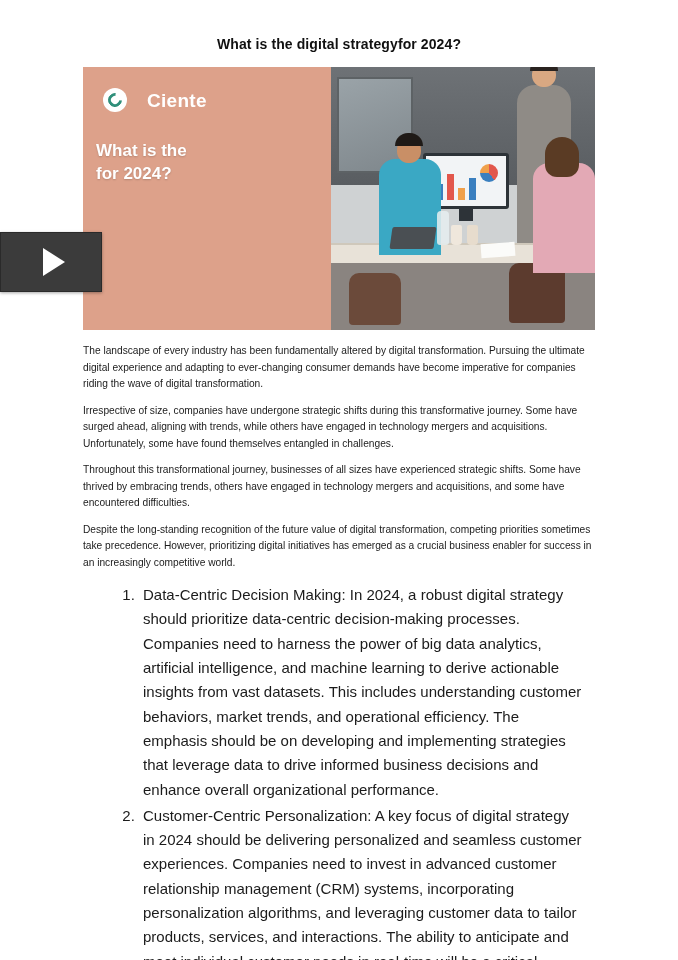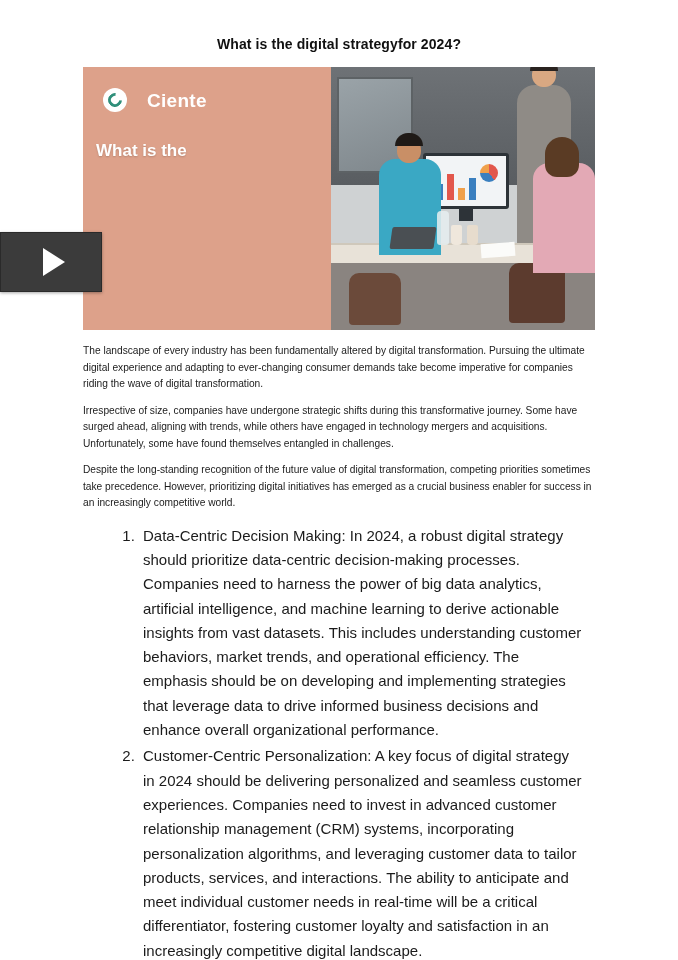--- a/index.html
+++ b/index.html
@@ -265,20 +265,21 @@
 
   <div class="hero">
 
     <div class="hero-left">
       <div class="logo-row">
         <span class="logo-mark"></span>
         <span class="logo-text">Ciente</span>
       </div>
       <div class="hero-headline">
         <div>What is the</div>
+        <div>for 2024?</div>
       </div>
     </div>
 
     <div class="hero-right">
       <div class="scene">
         <div class="wall-dark"></div>
         <div class="wall-light"></div>
         <div class="floor"></div>
         <div class="window"></div>
         <div class="monitor">
@@ -312,22 +313,23 @@
       </div>
     </div>
 
   </div>
 
   <div class="play-overlay">
     <span class="play-triangle"></span>
   </div>
 
   <div class="body-copy">
-    <p>The landscape of every industry has been fundamentally altered by digital transformation. Pursuing the ultimate digital experience and adapting to ever-changing consumer demands take become imperative for companies riding the wave of digital transformation.</p>
+    <p>The landscape of every industry has been fundamentally altered by digital transformation. Pursuing the ultimate digital experience and adapting to ever-changing consumer demands have become imperative for companies riding the wave of digital transformation.</p>
     <p>Irrespective of size, companies have undergone strategic shifts during this transformative journey. Some have surged ahead, aligning with trends, while others have engaged in technology mergers and acquisitions. Unfortunately, some have found themselves entangled in challenges.</p>
+    <p>Throughout this transformational journey, businesses of all sizes have experienced strategic shifts. Some have thrived by embracing trends, others have engaged in technology mergers and acquisitions, and some have encountered difficulties.</p>
     <p>Despite the long-standing recognition of the future value of digital transformation, competing priorities sometimes take precedence. However, prioritizing digital initiatives has emerged as a crucial business enabler for success in an increasingly competitive world.</p>
 
 
     <ol class="points">
       <li>Data-Centric Decision Making: In 2024, a robust digital strategy should prioritize data-centric decision-making processes. Companies need to harness the power of big data analytics, artificial intelligence, and machine learning to derive actionable insights from vast datasets. This includes understanding customer behaviors, market trends, and operational efficiency. The emphasis should be on developing and implementing strategies that leverage data to drive informed business decisions and enhance overall organizational performance.</li>
       <li>Customer-Centric Personalization: A key focus of digital strategy in 2024 should be delivering personalized and seamless customer experiences. Companies need to invest in advanced customer relationship management (CRM) systems, incorporating personalization algorithms, and leveraging customer data to tailor products, services, and interactions. The ability to anticipate and meet individual customer needs in real-time will be a critical differentiator, fostering customer loyalty and satisfaction in an increasingly competitive digital landscape.</li>
     </ol>
   </div>
 
 </div>

